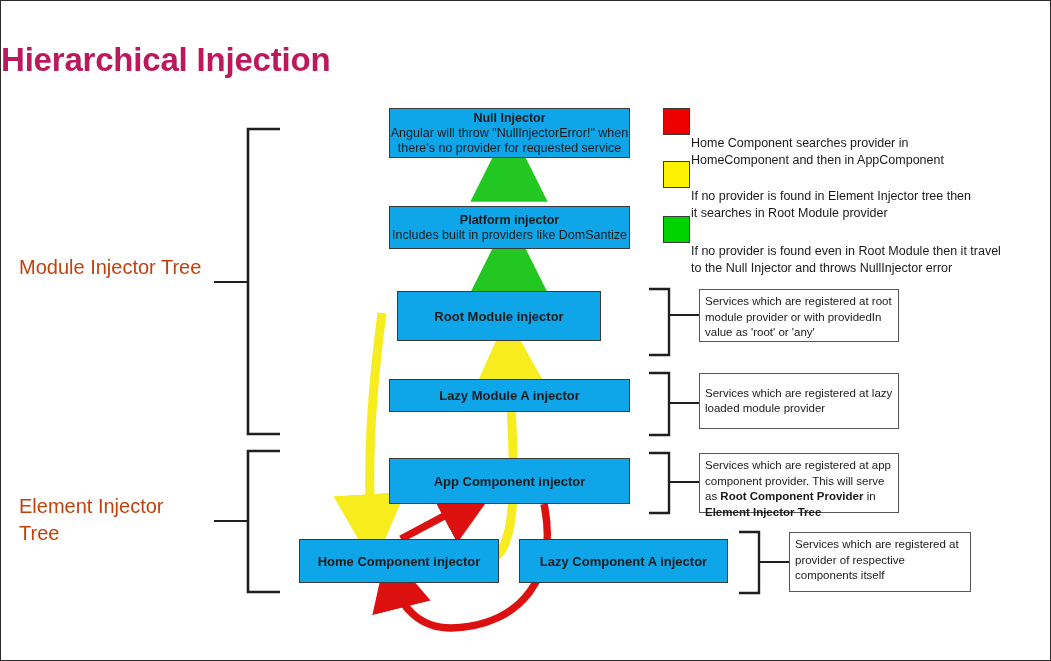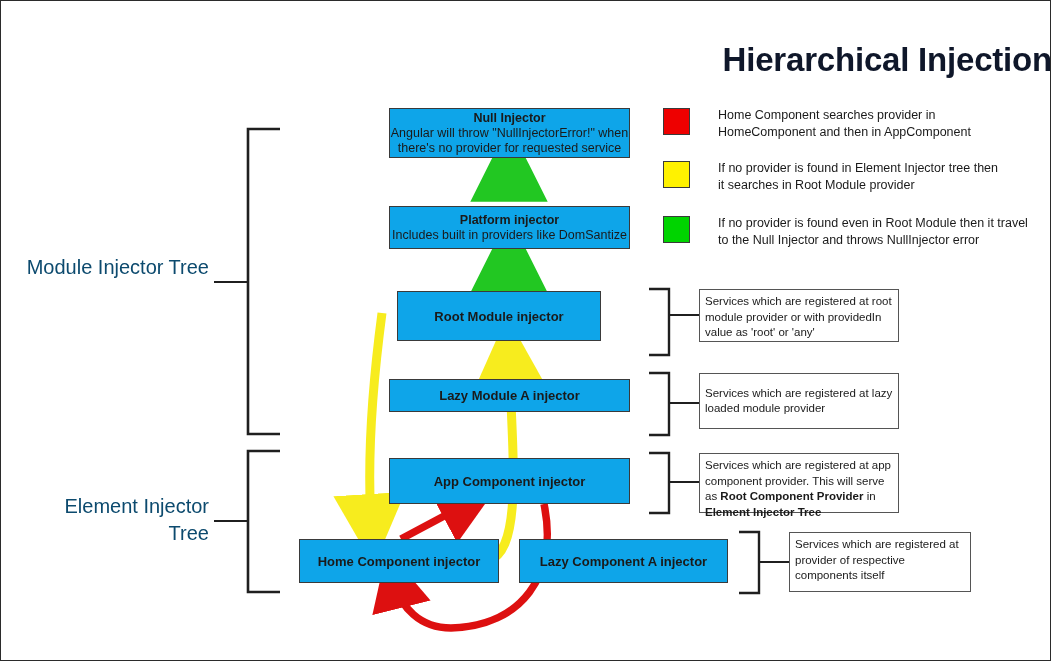--- a/index.html
+++ b/index.html
@@ -23,25 +23,25 @@
     left: 0; top: 0;
     width: 1051px;
     height: 661px;
     pointer-events: none;
   }
   .title {
     position: absolute;
     left: 0;
     top: 40px;
     width: 1051px;
-    text-align: right;
+    text-align: left;
     font-size: 33px;
     font-weight: bold;
     letter-spacing: -0.2px;
-    color: #0f172a;
+    color: #be185d;
   }
   .node {
     position: absolute;
     box-sizing: border-box;
     border: 1.5px solid #3a3a3a;
     background: #0ea5e9;
     display: flex;
     flex-direction: column;
     align-items: center;
     justify-content: center;
@@ -68,31 +68,32 @@
     background: #ffffff;
     font-size: 11.5px;
     line-height: 15.5px;
     padding: 4px 4px 4px 5px;
     text-align: left;
     z-index: 3;
   }
   .annot b { font-weight: bold; }
   .side-label {
     position: absolute;
-    text-align: right;
+    text-align: left;
     font-size: 20px;
     line-height: 27px;
-    color: #0c4a6e;
+    color: #c2410c;
     z-index: 3;
   }
   .legend-item {
     position: absolute;
     display: flex;
     align-items: flex-start;
     z-index: 3;
+    flex-direction: column;
   }
   .legend-swatch {
     width: 27px;
     height: 27px;
     border: 1.5px solid #3a3a3a;
     box-sizing: border-box;
     flex: 0 0 auto;
     margin-top: 1px;
   }
   .legend-text {

